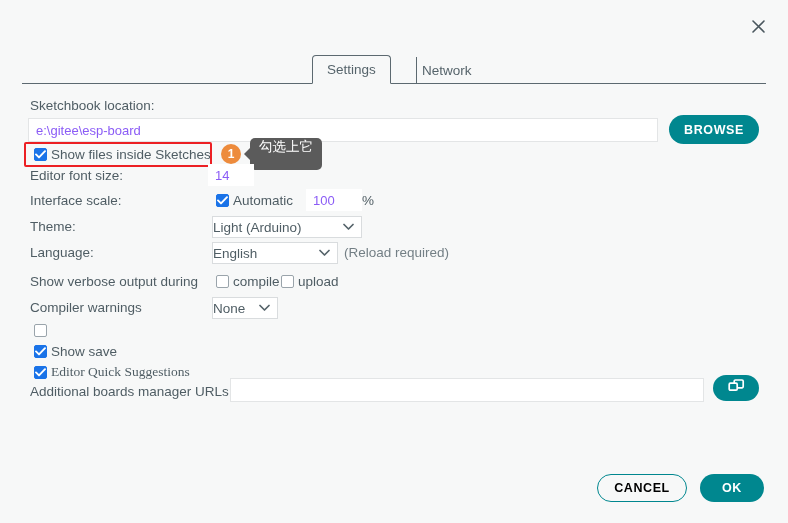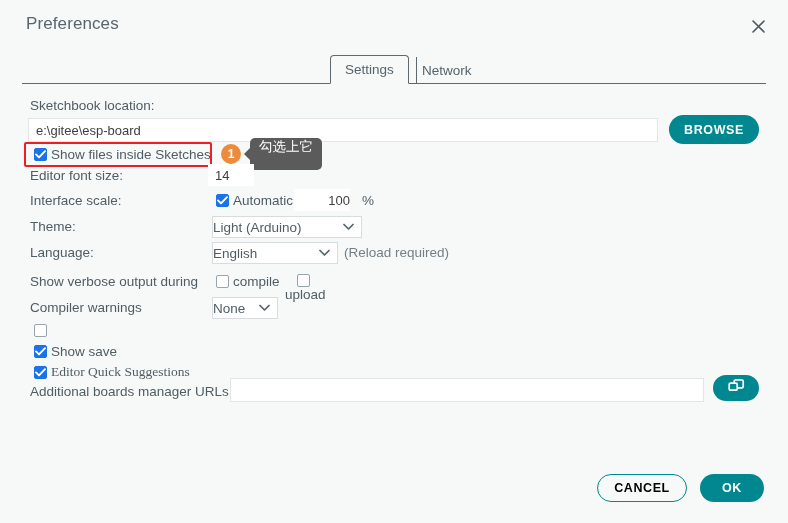--- a/index.html
+++ b/index.html
@@ -44,21 +44,21 @@
     position: absolute; bottom: 0; height: 28px;
     display: flex; align-items: center; justify-content: center;
     font-size: 13.5px; color: #56646b; cursor: pointer;
     padding: 0 14px;
   }
   .tab.active {
     background: #f7f8f8;
     border: 1px solid #5c6970;
     border-bottom: 1px solid #f7f8f8;
     border-radius: 4px 4px 0 0;
-    left: 308px;
+    left: 290px;
     z-index: 3;
     height: 29px;
     margin-top: 40px;
   }
   .tab.inactive {
     left: 385px;
     z-index: 1;
     border: 1px solid transparent;
     border-bottom: none;
   }
@@ -68,21 +68,21 @@
   }
 
   
   .body { position: absolute; left: 0; top: 84px; width: 788px; }
 
   .lbl {
     position: absolute; font-size: 13.5px; color: #4f5d64; white-space: nowrap;
   }
   .txtinput {
     position: absolute; background: #ffffff; border: 1px solid #e3e5e6;
-    font-size: 13px; color: #404040;
+    font-size: 13px; color: #8b5cf6;
     display: flex; align-items: center; padding-left: 7px;
   }
   .txtinput.borderless { border: none; }
 
   .pill {
     position: absolute; border-radius: 18px;
     display: flex; align-items: center; justify-content: center;
     font-size: 12.5px; font-weight: bold; letter-spacing: .6px;
     cursor: pointer; user-select: none;
   }
@@ -142,21 +142,20 @@
     position: absolute; background: #00878f; border-radius: 14px;
     display: flex; align-items: center; justify-content: center; cursor: pointer;
   }
 </style>
 </head>
 <body>
 
 <div class="dialog">
 
   <div class="titlebar">
-    <div class="dialog-title">Preferences</div>
     <div class="close-btn">
       <svg width="15" height="15" viewBox="0 0 15 15" aria-hidden="true">
         <path d="M2 2 L13 13 M13 2 L2 13" stroke="#4a575e" stroke-width="1.6" stroke-linecap="round" fill="none"></path>
       </svg>
     </div>
   </div>
 
   <div class="tabbar">
     <div class="tab-underline"></div>
     <div class="tab active">
@@ -205,21 +204,21 @@
 
     <div class="lbl" style="left:30px; top:109px;">Interface scale:</div>
     <div class="cbrow" style="left:216px; top:109px;">
       <span class="cbox on">
         <svg width="11" height="9" viewBox="0 0 11 9" aria-hidden="true">
           <path d="M1 4.4 L4 7.4 L10 1.2" stroke="#ffffff" stroke-width="1.9" fill="none" stroke-linecap="round" stroke-linejoin="round"></path>
         </svg>
       </span>
       <span class="cbtext">Automatic</span>
     </div>
-    <div class="txtinput borderless" style="left:294px; top:105px; width:56px; height:22px;justify-content:flex-end;">
+    <div class="txtinput borderless" style="left:306px; top:105px; width:56px; height:22px;">
       <span>100</span>
     </div>
     <div class="lbl" style="left:362px; top:109px;">%</div>
 
     <div class="lbl" style="left:30px; top:135px;">Theme:</div>
     <div class="sel" style="left:212px; top:132px; width:150px; height:22px;">
       <span>Light (Arduino)</span>
       <span class="caret">
         <svg width="11" height="8" viewBox="0 0 11 8" aria-hidden="true">
           <path d="M1 1.5 L5.5 6 L10 1.5" stroke="#55636a" stroke-width="1.7" fill="none" stroke-linecap="round" stroke-linejoin="round"></path>
@@ -236,21 +235,21 @@
         </svg>
       </span>
     </div>
     <div class="lbl" style="left:344px; top:161px; color:#737f85;">(Reload required)</div>
 
     <div class="lbl" style="left:30px; top:190px;">Show verbose output during</div>
     <div class="cbrow" style="left:216px; top:190px;">
       <span class="cbox off"></span>
       <span class="cbtext">compile</span>
     </div>
-    <div class="cbrow" style="left:281px; top:190px;flex-direction:column;">
+    <div class="cbrow" style="left:281px; top:190px;">
       <span class="cbox off"></span>
       <span class="cbtext">upload</span>
     </div>
 
     <div class="lbl" style="left:30px; top:216px;">Compiler warnings</div>
     <div class="sel" style="left:212px; top:213px; width:66px; height:22px;">
       <span>None</span>
       <span class="caret">
         <svg width="11" height="8" viewBox="0 0 11 8" aria-hidden="true">
           <path d="M1 1.5 L5.5 6 L10 1.5" stroke="#55636a" stroke-width="1.7" fill="none" stroke-linecap="round" stroke-linejoin="round"></path>

